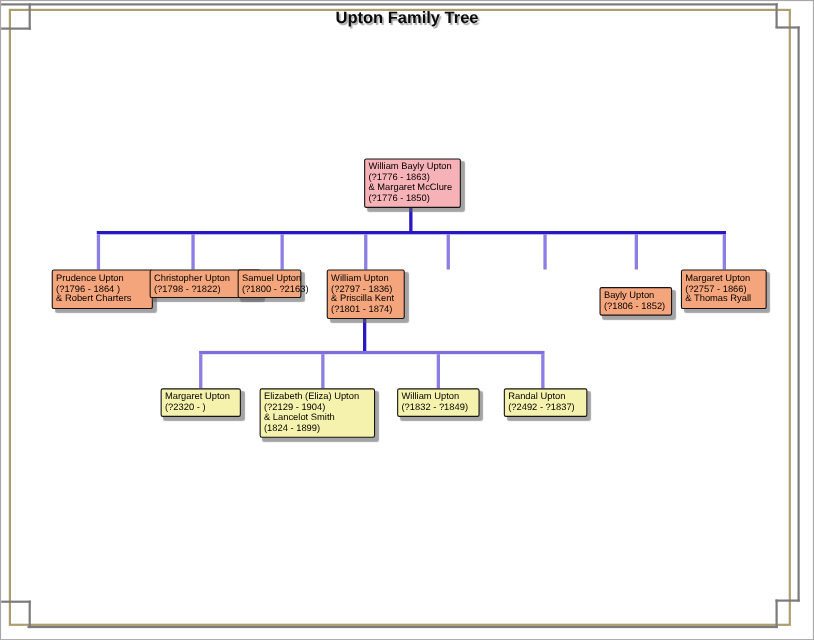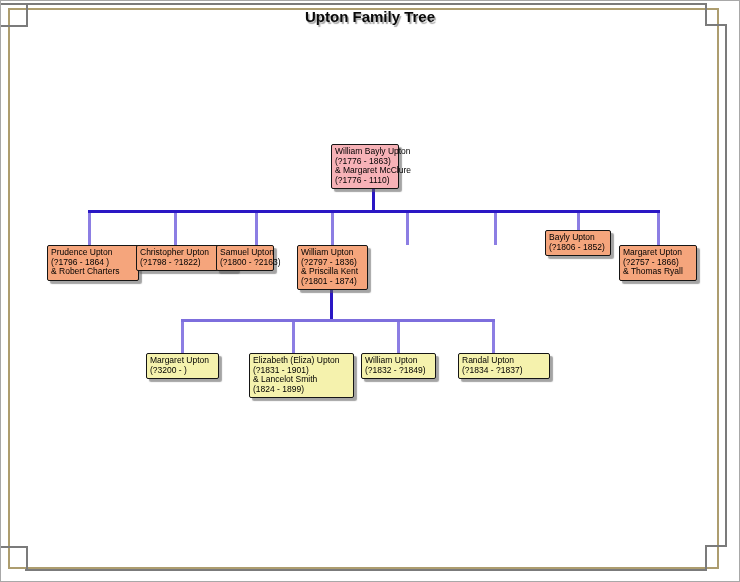--- a/index.html
+++ b/index.html
@@ -71,25 +71,25 @@
   <div class="cline drop" style="left:576px;top:212px;width:3px;height:32px"></div>
   <div class="cline drop" style="left:656px;top:212px;width:3px;height:32px"></div>
 
   <div class="cline bus1" style="left:329px;top:280px;width:3px;height:40px"></div>
   <div class="cline bus2" style="left:180px;top:318px;width:314px;height:3px"></div>
   <div class="cline drop" style="left:180px;top:321px;width:3px;height:31px"></div>
   <div class="cline drop" style="left:291px;top:321px;width:3px;height:31px"></div>
   <div class="cline drop" style="left:396px;top:321px;width:3px;height:31px"></div>
   <div class="cline drop" style="left:491px;top:321px;width:3px;height:31px"></div>
 
-  <div class="node root-fill" style="left:330px;top:143px;width:68px">
+  <div class="node root-fill" style="left:330px;top:143px;width:88px">
     <div>William Bayly Upton</div>
     <div>(?1776 - 1863)</div>
     <div>&amp; Margaret McClure</div>
-    <div>(?1776 - 1110)</div>
+    <div>(?1776 - 1850)</div>
   </div>
 
   <div class="node g2" style="left:46px;top:244px;width:92px">
     <div>Prudence Upton</div>
     <div>(?1796 - 1864 )</div>
     <div>&amp; Robert Charters</div>
   </div>
   <div class="node g2" style="left:135px;top:244px;width:101px">
     <div>Christopher Upton</div>
     <div>(?1798 - ?1822)</div>
@@ -97,42 +97,42 @@
   <div class="node g2" style="left:215px;top:244px;width:58px">
     <div>Samuel Upton</div>
     <div>(?1800 - ?2163)</div>
   </div>
   <div class="node g2" style="left:296px;top:244px;width:71px">
     <div>William Upton</div>
     <div>(?2797 - 1836)</div>
     <div>&amp; Priscilla Kent</div>
     <div>(?1801 - 1874)</div>
   </div>
-  <div class="node g2" style="left:544px;top:229px;width:66px">
+  <div class="node g2" style="left:544px;top:260px;width:66px">
     <div>Bayly Upton</div>
     <div>(?1806 - 1852)</div>
   </div>
   <div class="node g2" style="left:618px;top:244px;width:78px">
     <div>Margaret Upton</div>
     <div>(?2757 - 1866)</div>
     <div>&amp; Thomas Ryall</div>
   </div>
 
   <div class="node g3" style="left:145px;top:352px;width:73px">
     <div>Margaret Upton</div>
-    <div>(?3200 - )</div>
+    <div>(?2320 - )</div>
   </div>
-  <div class="node g3" style="left:248px;top:352px;width:105px">
+  <div class="node g3" style="left:235px;top:352px;width:105px">
     <div>Elizabeth (Eliza) Upton</div>
-    <div>(?1831 - 1901)</div>
+    <div>(?2129 - 1904)</div>
     <div>&amp; Lancelot Smith</div>
     <div>(1824 - 1899)</div>
   </div>
   <div class="node g3" style="left:360px;top:352px;width:75px">
     <div>William Upton</div>
     <div>(?1832 - ?1849)</div>
   </div>
-  <div class="node g3" style="left:457px;top:352px;width:92px">
+  <div class="node g3" style="left:457px;top:352px;width:76px">
     <div>Randal Upton</div>
-    <div>(?1834 - ?1837)</div>
+    <div>(?2492 - ?1837)</div>
   </div>
 
 </div>
 
 </body></html>

